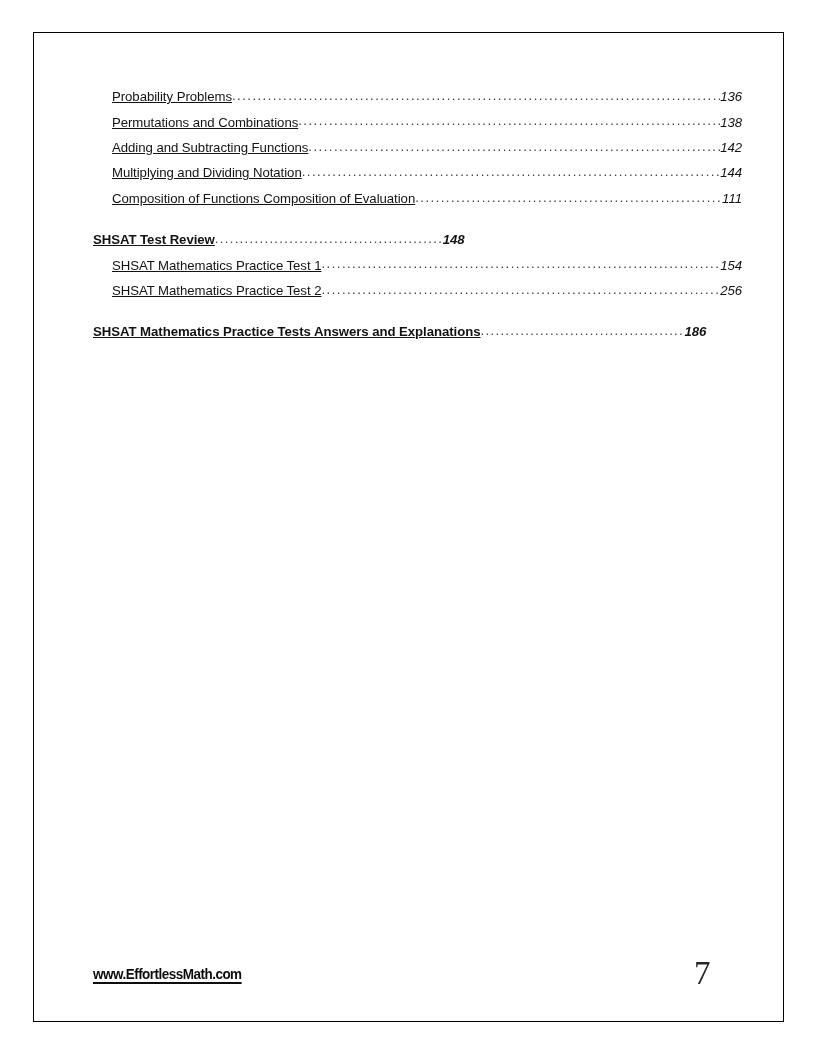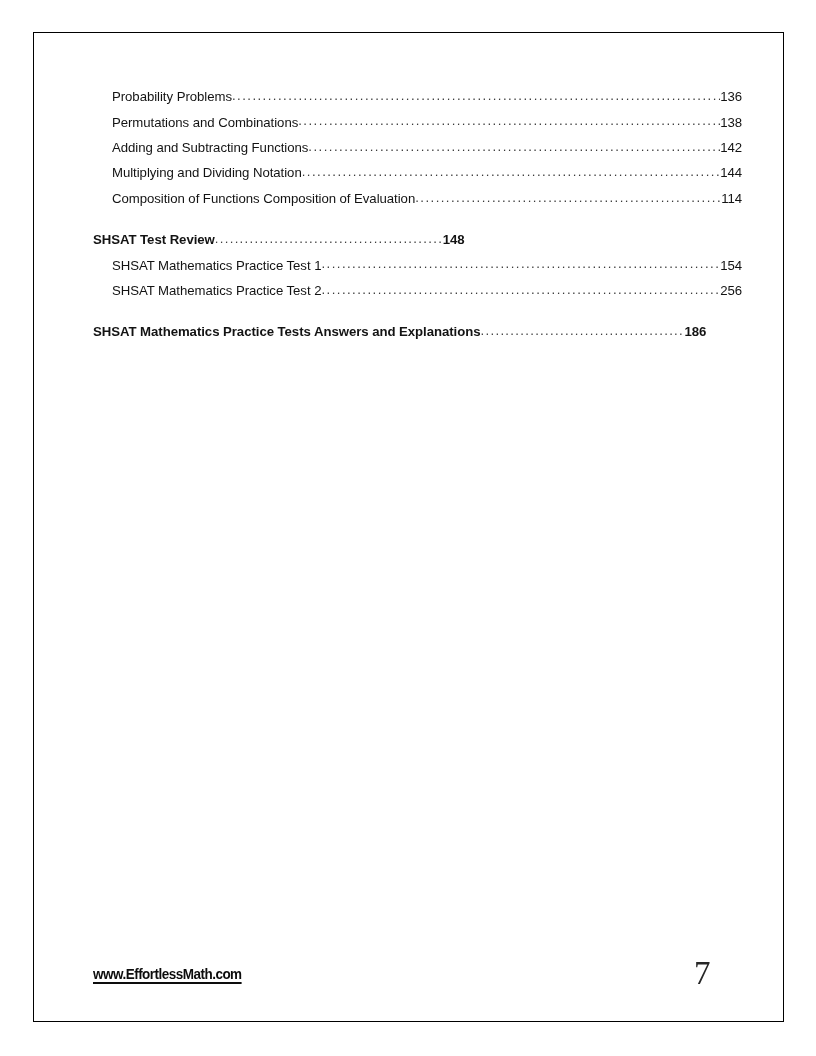--- a/index.html
+++ b/index.html
@@ -49,20 +49,21 @@
     padding-left: 19px;
     font-weight: 400;
   }
   .toc-row.lvl1 {
     padding-left: 0px;
     font-weight: 700;
     margin-top: 16px;
   }
   .toc-title {
     flex: 0 0 auto;
+    text-decoration: underline;
   }
   .toc-dots {
     flex: 1 1 auto;
     overflow: hidden;
     margin: 0 0 0 0;
     position: relative;
     height: 1em;
   }
   .toc-dots::before {
     content: "........................................................................................................................................................................................";
@@ -73,20 +74,21 @@
     font-weight: 400;
     position: absolute;
     left: 0;
     top: 0;
     white-space: nowrap;
   }
   .toc-page {
     flex: 0 0 auto;
     text-align: left;
     padding-left: 0px;
+    font-style: italic;
   }
   
   .toc-row.lvl1 .toc-dots {
     flex: 0 0 auto;
   }
   .toc-row.lvl1 .toc-page {
     flex: 0 0 auto;
   }
   .toc-row.lvl1 .toc-dots::before {
     letter-spacing: 1.3px;
@@ -144,21 +146,21 @@
         <span class="toc-page">142</span>
       </div>
       <div class="toc-row lvl2">
         <span class="toc-title">Multiplying and Dividing Notation</span>
         <span class="toc-dots"></span>
         <span class="toc-page">144</span>
       </div>
       <div class="toc-row lvl2">
         <span class="toc-title">Composition of Functions Composition of Evaluation</span>
         <span class="toc-dots"></span>
-        <span class="toc-page">114</span>
+        <span class="toc-page">111</span>
       </div>
       <div class="toc-row lvl1">
         <span class="toc-title">SHSAT Test Review</span>
         <span class="toc-dots lead-w1"></span>
         <span class="toc-page">148</span>
       </div>
       <div class="toc-row lvl2">
         <span class="toc-title">SHSAT Mathematics  Practice Test 1 </span>
         <span class="toc-dots"></span>
         <span class="toc-page">154</span>

